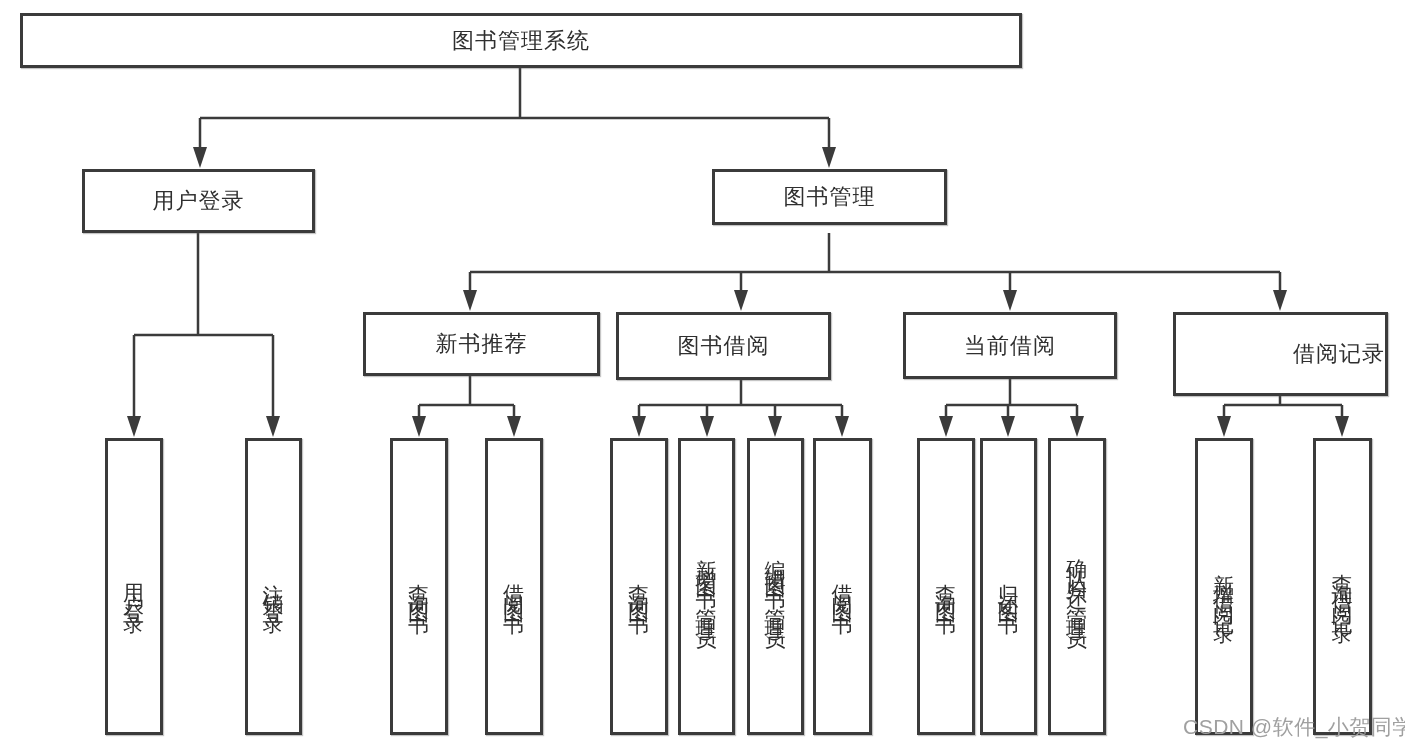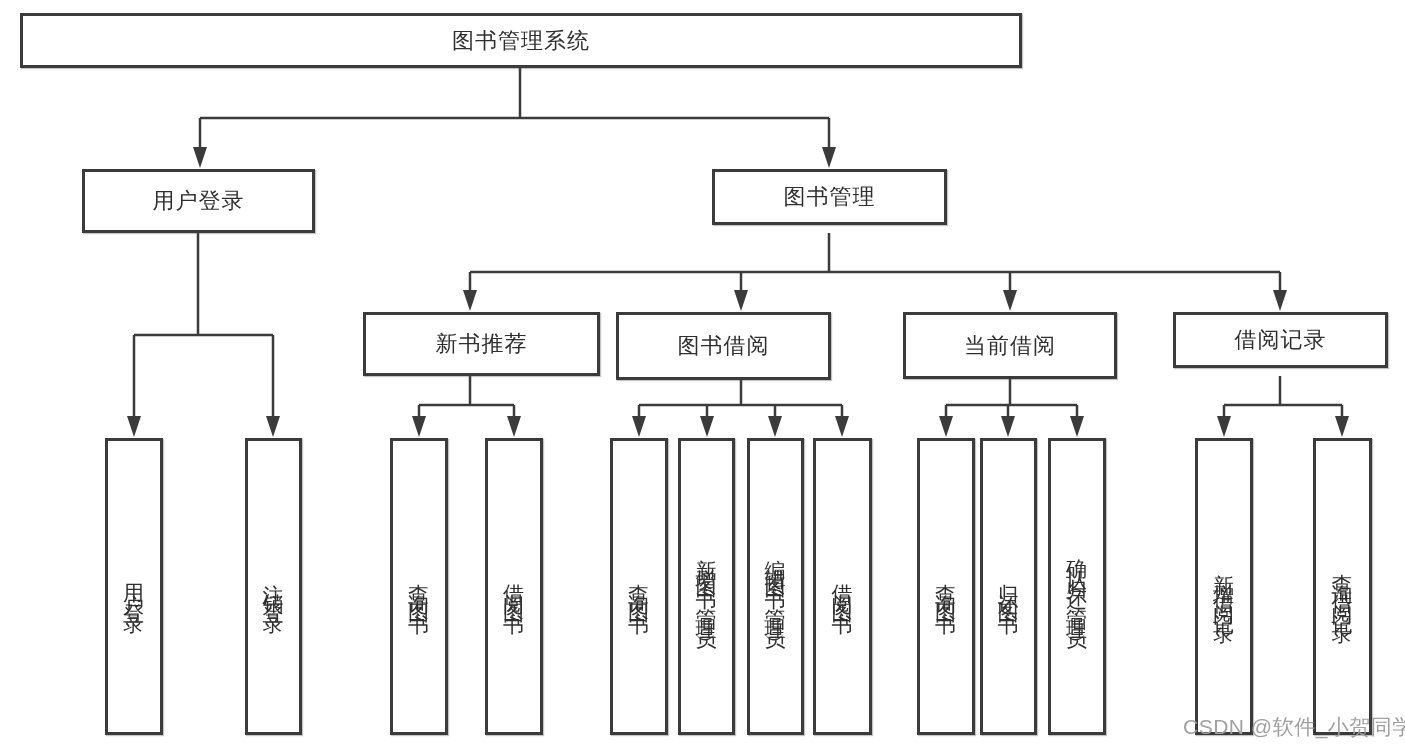--- a/index.html
+++ b/index.html
@@ -127,21 +127,21 @@
 
   <div class="node" style="left:363px;top:312px;width:237px;height:64px;">
     <span class="h-label">新书推荐</span>
   </div>
   <div class="node" style="left:616px;top:312px;width:215px;height:68px;">
     <span class="h-label">图书借阅</span>
   </div>
   <div class="node" style="left:903px;top:312px;width:214px;height:67px;">
     <span class="h-label">当前借阅</span>
   </div>
-  <div class="node" style="left:1173px;top:312px;width:215px;height:56px;">
+  <div class="node" style="left:1173px;top:312px;width:215px;height:84px;justify-content:flex-end;">
     <span class="h-label">借阅记录</span>
   </div>
 
   <div class="node leaf" style="left:105px;top:438px;width:58px;height:297px;">
     <span class="v-label">用户登录</span>
   </div>
   <div class="node leaf" style="left:245px;top:438px;width:57px;height:297px;">
     <span class="v-label">注销登录</span>
   </div>
 

